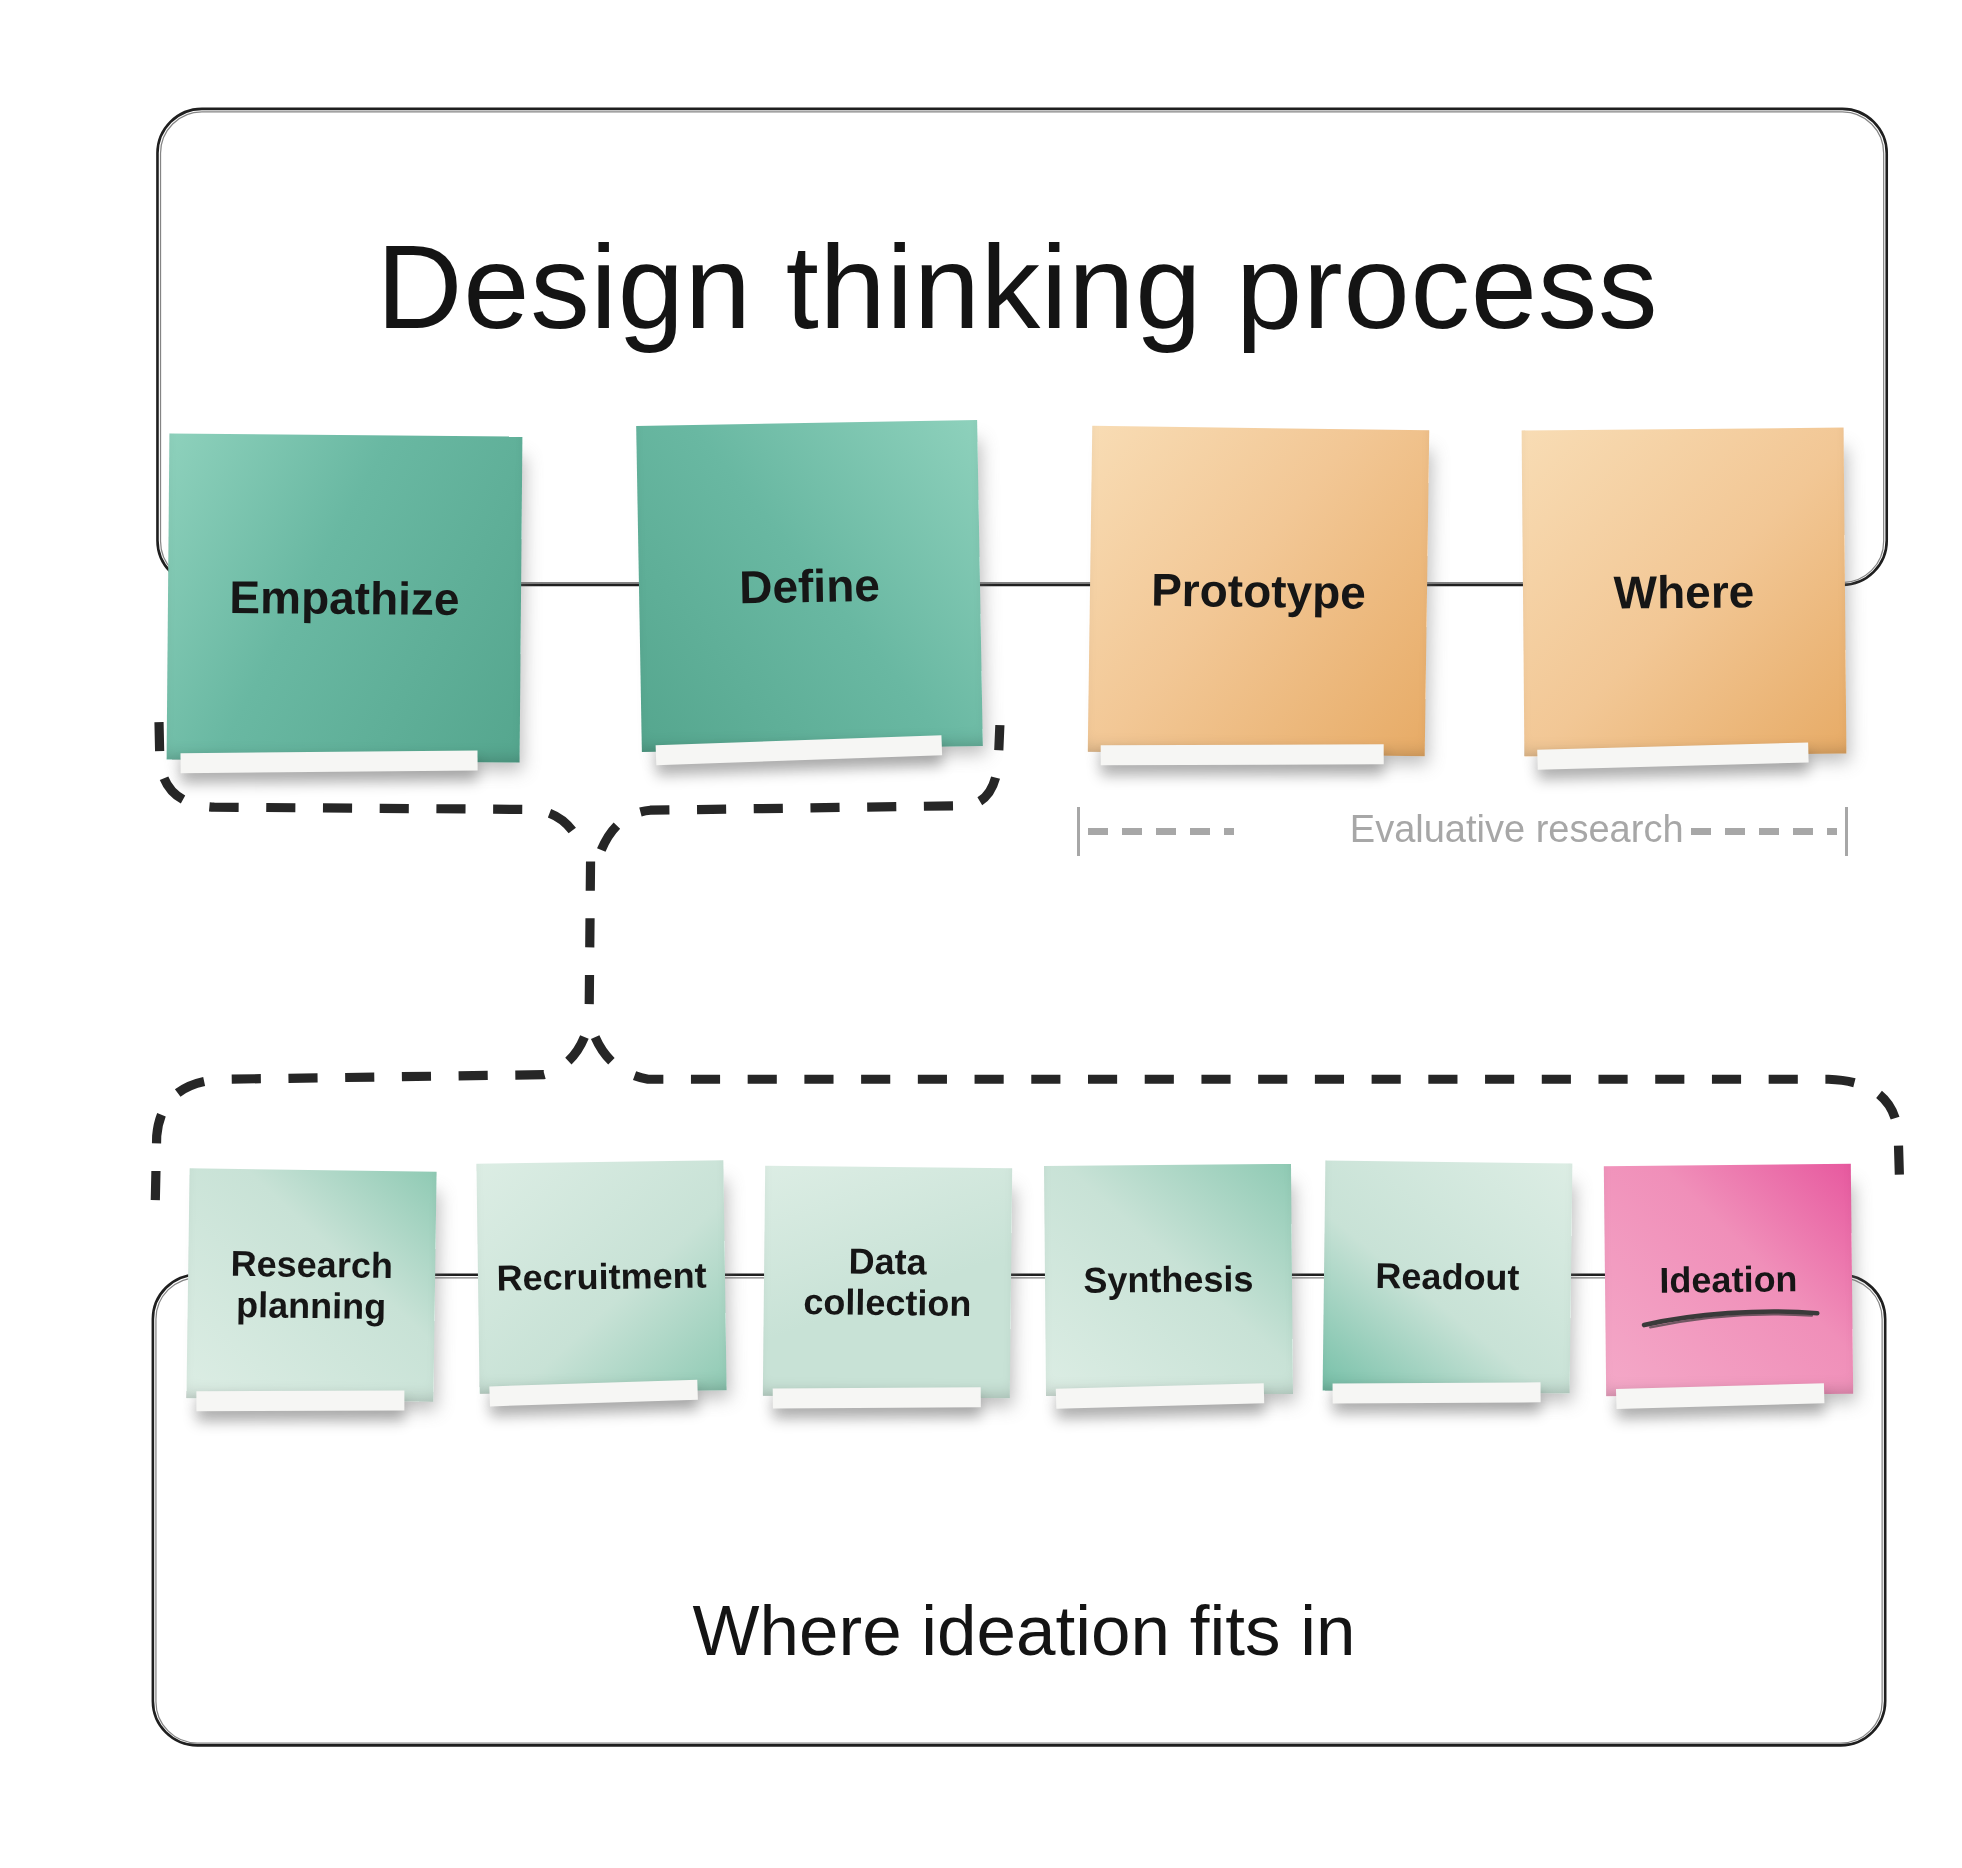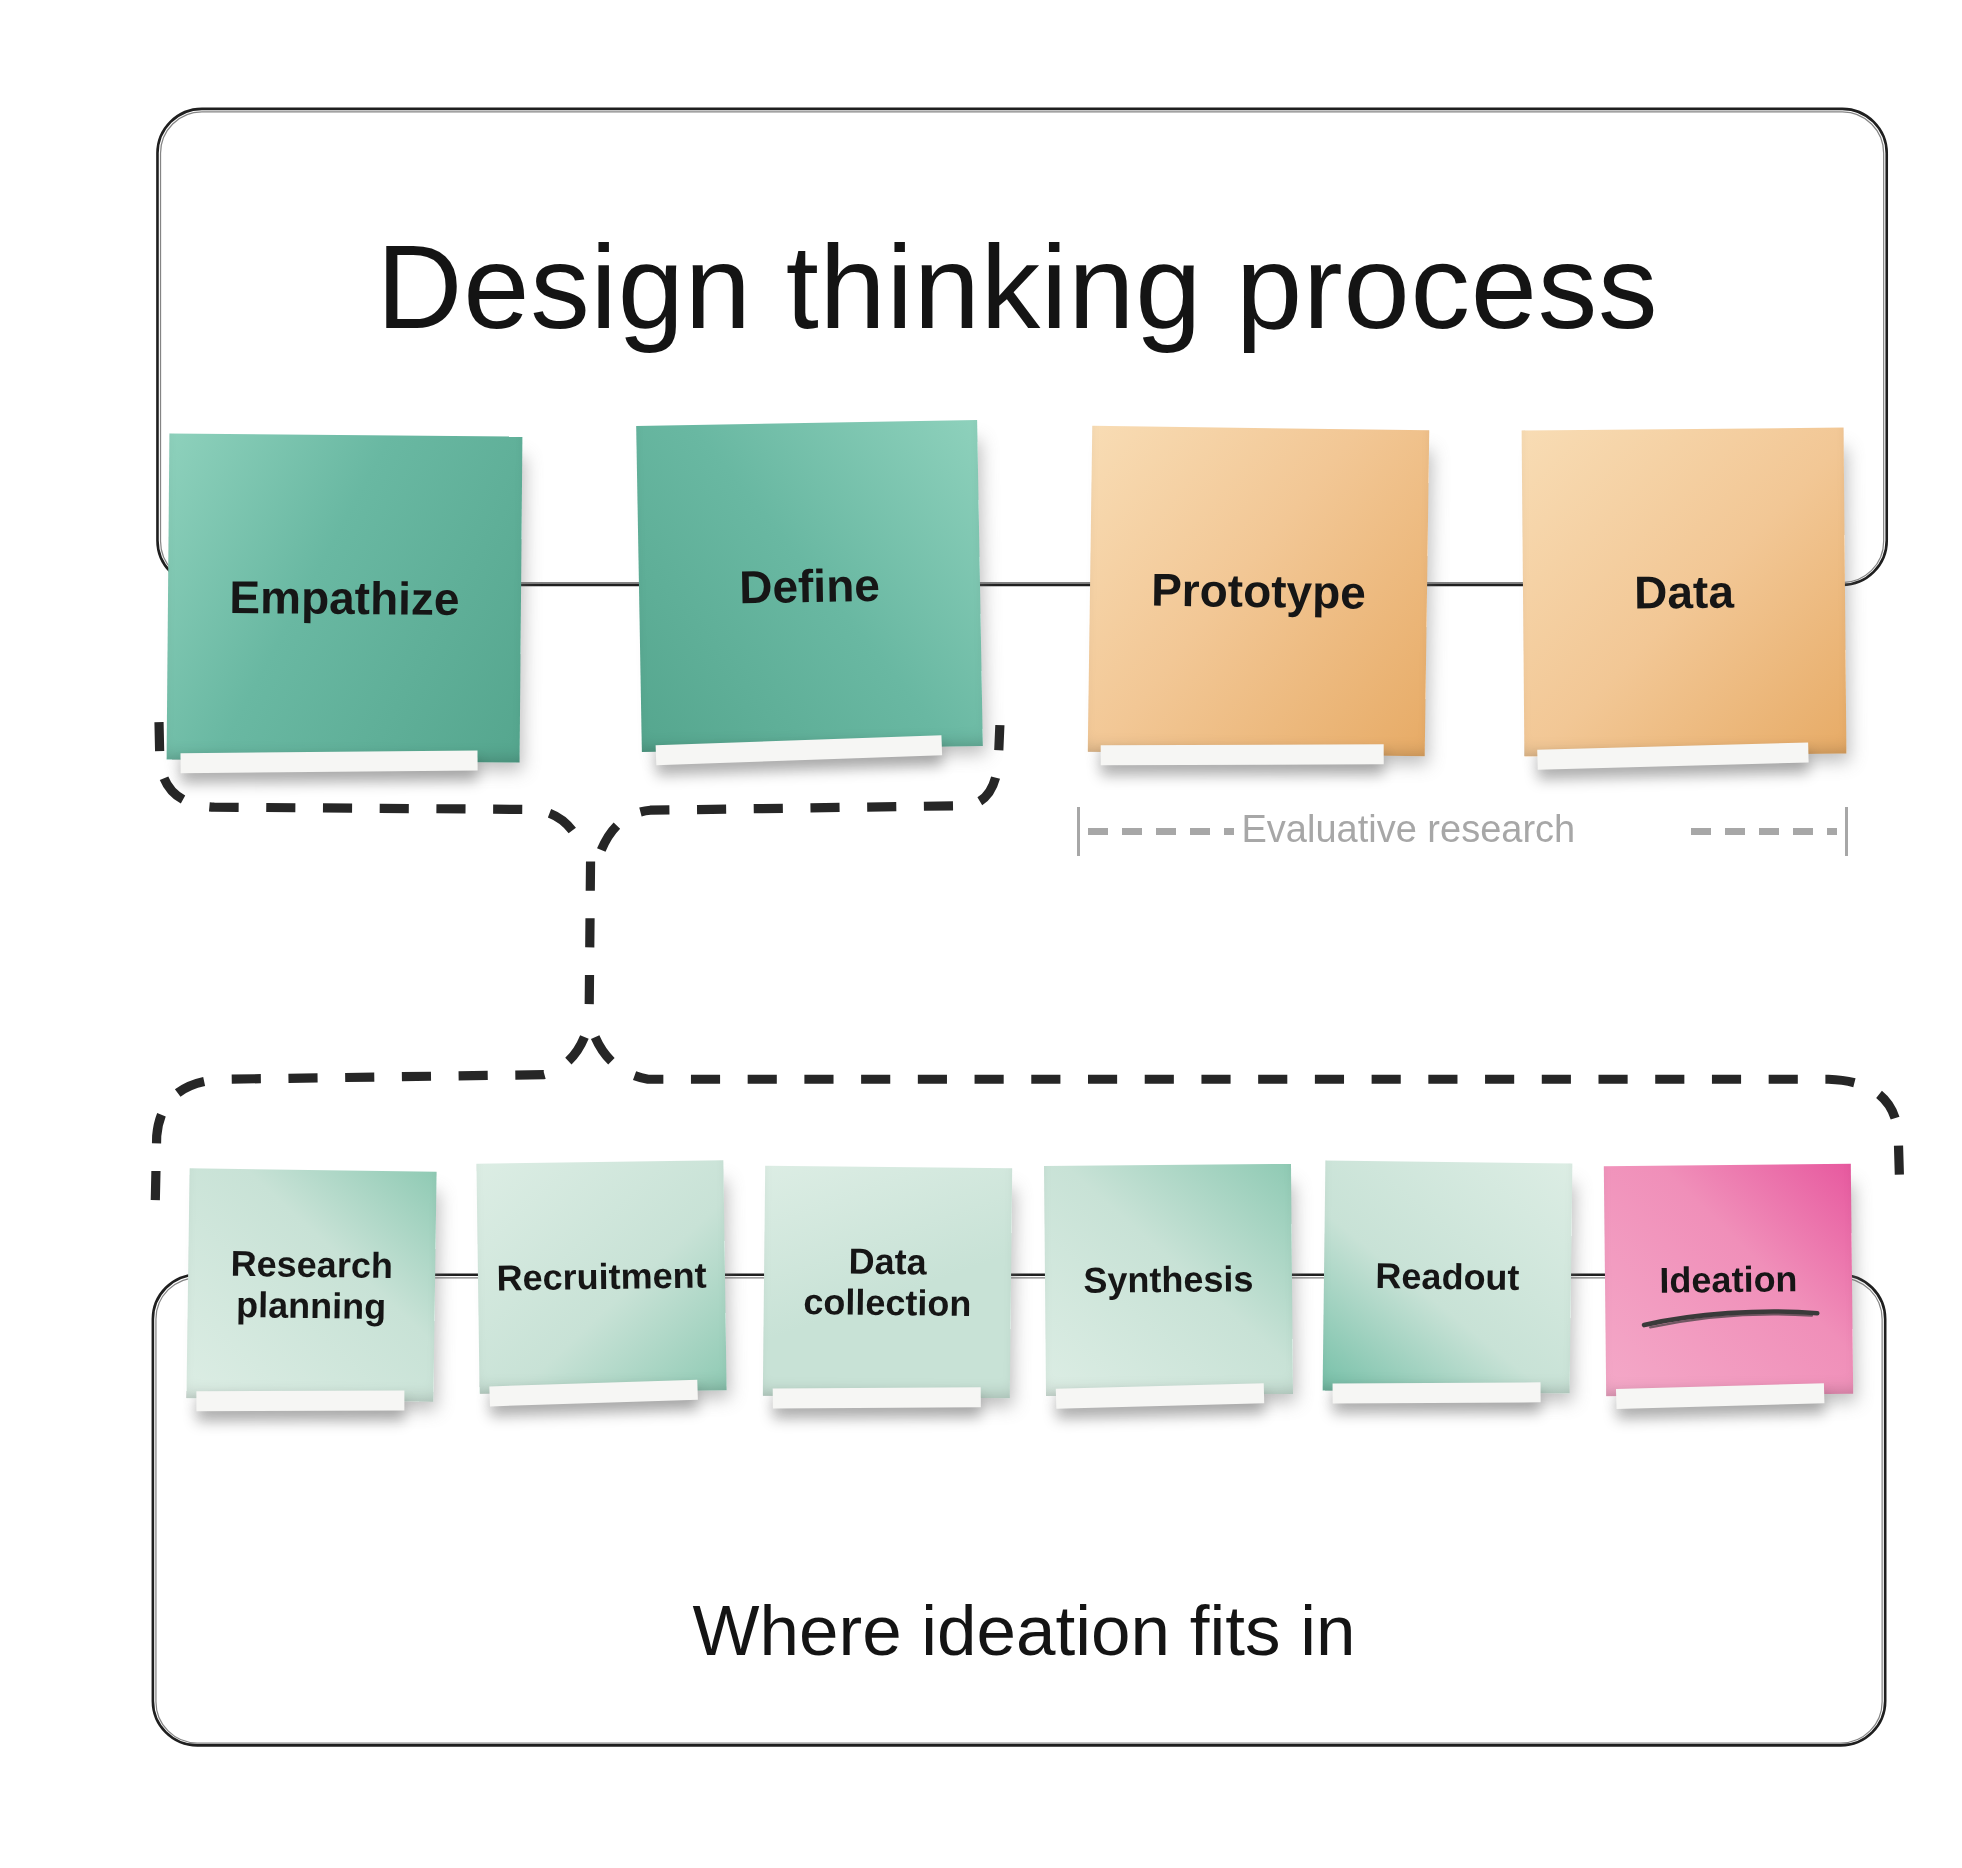--- a/index.html
+++ b/index.html
@@ -67,21 +67,21 @@
   .measure {
     position:absolute; left:1041px; top:807px; width:771px; height:49px; z-index:2;
     display:flex; align-items:center;
   }
   .measure .cap { width:3.1px; height:49px; background:var(--measure-gray); flex:0 0 auto; }
   .measure .dashes {
     height:7px; flex:0 0 146px; margin:0 7.7px; align-self:center;
     background:repeating-linear-gradient(90deg,var(--measure-gray) 0 20px,transparent 20px 34px);
   }
   .measure .measure-label {
-    flex:1; text-align:left; font-size:38px; font-weight:400;
+    flex:1; text-align:right; font-size:38px; font-weight:400;
     color:var(--measure-gray); padding-bottom:4.6px; white-space:nowrap;
   }
 </style>
 </head>
 <body>
 
 <div class="canvas">
 
   <svg class="lines" width="1963" height="1868" viewBox="0 0 2560 2437">
 
@@ -109,21 +109,21 @@
   <div class="note note-top n-empathize">
     <span>Empathize</span>
   </div>
   <div class="note note-top n-define">
     <span>Define</span>
   </div>
   <div class="note note-top n-prototype">
     <span>Prototype</span>
   </div>
   <div class="note note-top n-test">
-    <span>Data</span>
+    <span>Where</span>
   </div>
 
   <div class="measure">
     <div class="cap"></div>
     <div class="dashes"></div>
     <div class="measure-label">Evaluative research</div>
     <div class="dashes"></div>
     <div class="cap"></div>
   </div>
 

